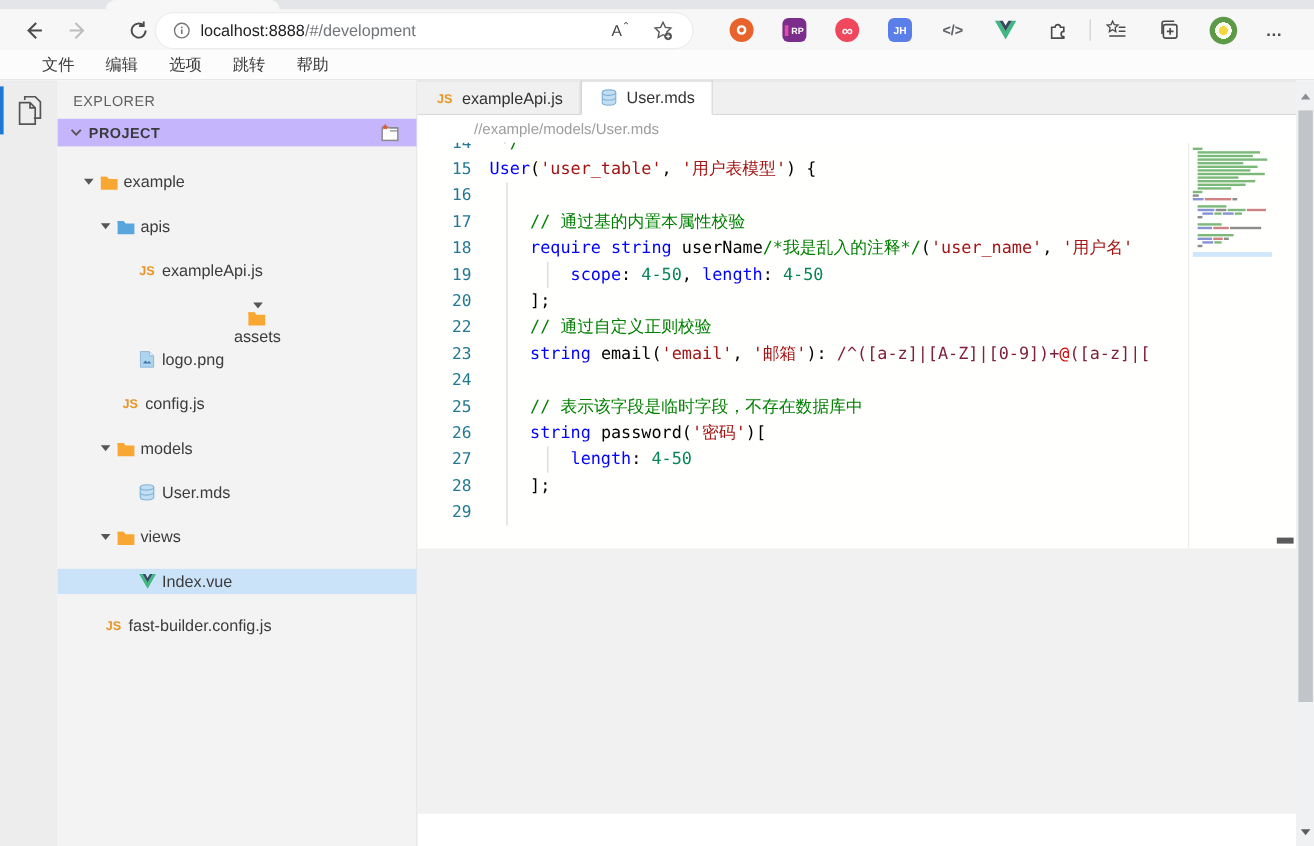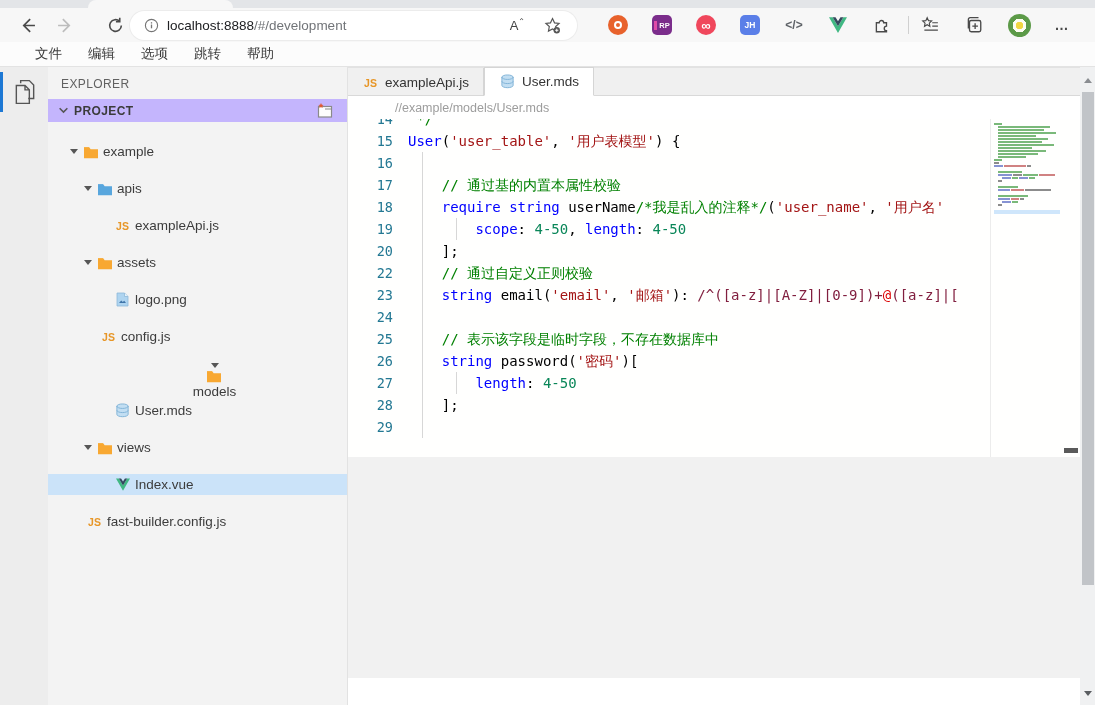--- a/index.html
+++ b/index.html
@@ -226,21 +226,21 @@
             </span>
             <span>apis</span>
           </div>
           <div class="tree-row" style="padding-left: 48px;">
             <span class="tw" style="width:16px"></span>
             <span class="ticon">
               <span class="js-badge">JS</span>
             </span>
             <span>exampleApi.js</span>
           </div>
-          <div class="tree-row" style="padding-left: 34px;">
+          <div class="tree-row" style="padding-left: 34px; flex-direction: column;">
             <span class="tw">
               <span class="caret-down"></span>
             </span>
             <span class="ticon">
               <svg width="16" height="14" viewBox="0 0 16 14">
                 <path d="M1 2.2 h5 l1.6 2 H15 v9 H1 Z" fill="#f8a832"></path>
                 <path d="M1 2.2 h5 l1.6 2 H1 Z" fill="#f8a832" opacity=".75"></path>
               </svg>
             </span>
             <span>assets</span>
@@ -256,21 +256,21 @@
             </span>
             <span>logo.png</span>
           </div>
           <div class="tree-row" style="padding-left: 34px;">
             <span class="tw" style="width:16px"></span>
             <span class="ticon">
               <span class="js-badge">JS</span>
             </span>
             <span>config.js</span>
           </div>
-          <div class="tree-row" style="padding-left: 34px; flex-direction: column;">
+          <div class="tree-row" style="padding-left: 34px;">
             <span class="tw">
               <span class="caret-down"></span>
             </span>
             <span class="ticon">
               <svg width="16" height="14" viewBox="0 0 16 14">
                 <path d="M1 2.2 h5 l1.6 2 H15 v9 H1 Z" fill="#f8a832"></path>
                 <path d="M1 2.2 h5 l1.6 2 H1 Z" fill="#f8a832" opacity=".75"></path>
               </svg>
             </span>
             <span>models</span>

